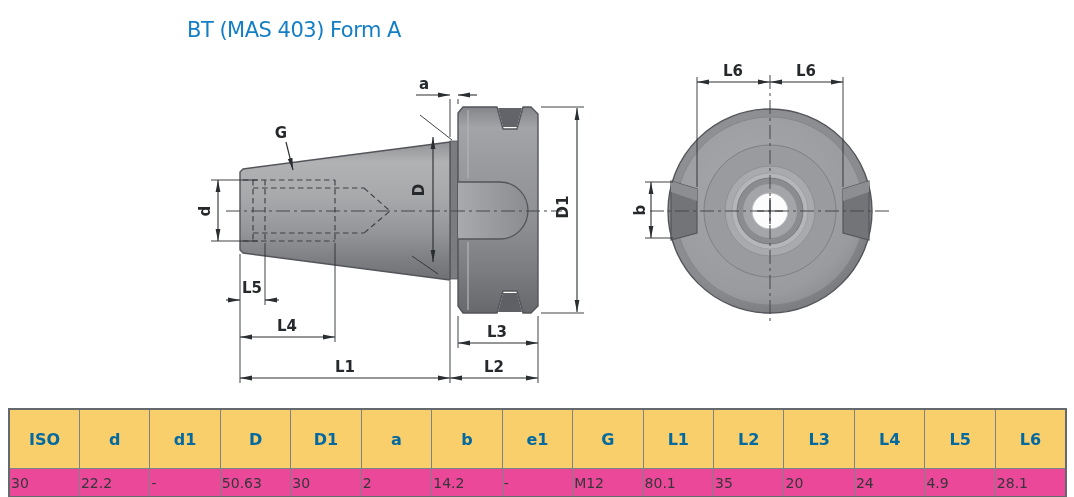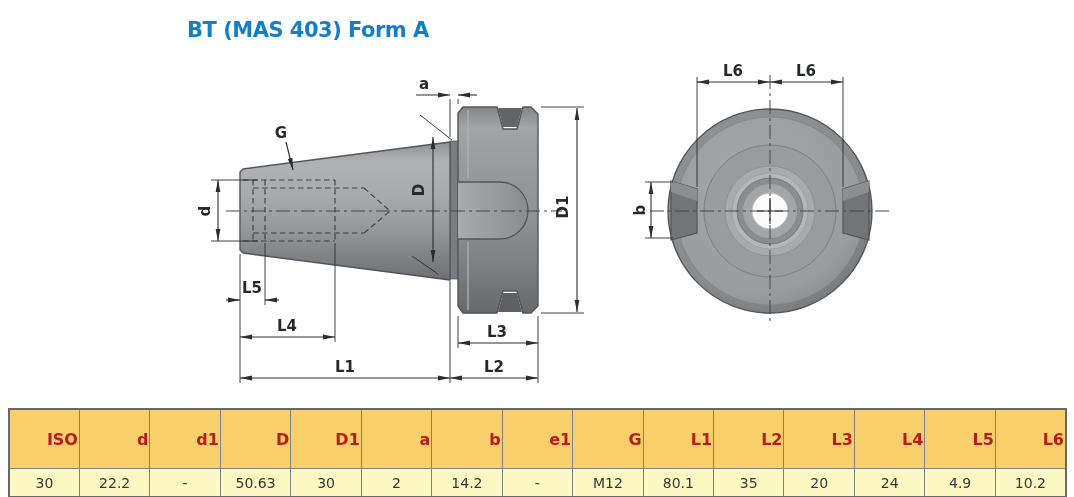--- a/index.html
+++ b/index.html
@@ -1,37 +1,37 @@
 <!DOCTYPE html>
 <html><head>
 <meta charset="utf-8">
 <style>
   html,body{margin:0;padding:0;background:#ffffff;}
   .page{position:relative;width:1074px;height:497px;background:#ffffff;overflow:hidden;
         font-family:"DejaVu Sans",sans-serif;}
-  .title{position:absolute;left:187px;top:18px;font-size:21px;font-weight:bold;
+  .title{position:absolute;left:187px;top:18px;font-size:21px;font-weight:normal;
          letter-spacing:-0.5px;color:#157FC6;white-space:nowrap;}
   .drawing{position:absolute;left:0;top:0;}
 
   
   .outline{stroke:#53555A;stroke-width:1.4;stroke-linejoin:round;}
   .dim{stroke:#2B2E31;stroke-width:1.1;fill:none;}
   .ext{stroke:#2B2E31;stroke-width:0.9;fill:none;}
   .dash{stroke:#3E4145;stroke-width:1.15;fill:none;stroke-dasharray:5.5 3.5;}
   .cl{stroke:#44474B;stroke-width:1;fill:none;stroke-dasharray:14 4 3 4;}
   .lbl{font-family:"DejaVu Sans",sans-serif;font-weight:bold;font-size:15px;
        fill:#26292C;text-anchor:middle;}
 
   
   .spec-table{position:absolute;left:8px;top:408px;width:1059px;border-collapse:collapse;
               table-layout:fixed;border:2px solid #64696D;}
   .spec-table th{height:56px;background:#F8CF6B;border:1.5px solid #7D8285;
-                 font-size:16px;font-weight:bold;color:#b91c1c;text-align:right;}
-  .spec-table td{height:25px;background:#fef9c3;border:1.5px solid #7D8285;
-                 font-size:14px;color:#33373A;text-align:center;}
+                 font-size:16px;font-weight:bold;color:#0369a1;text-align:center;}
+  .spec-table td{height:25px;background:#ec4899;border:1.5px solid #7D8285;
+                 font-size:14px;color:#33373A;text-align:left;}
 </style>
 </head>
 <body>
 
 <div class="page">
 
   <div class="title">BT (MAS 403) Form A</div>
 
   <svg class="drawing" width="1074" height="400" viewBox="0 0 1074 400">
     <defs>
@@ -203,18 +203,18 @@
       <td>30</td>
       <td>2</td>
       <td>14.2</td>
       <td>-</td>
       <td>M12</td>
       <td>80.1</td>
       <td>35</td>
       <td>20</td>
       <td>24</td>
       <td>4.9</td>
-      <td>10.2</td>
+      <td>28.1</td>
     </tr>
   </tbody>
     </table>
 
 </div>
 
 </body></html>

